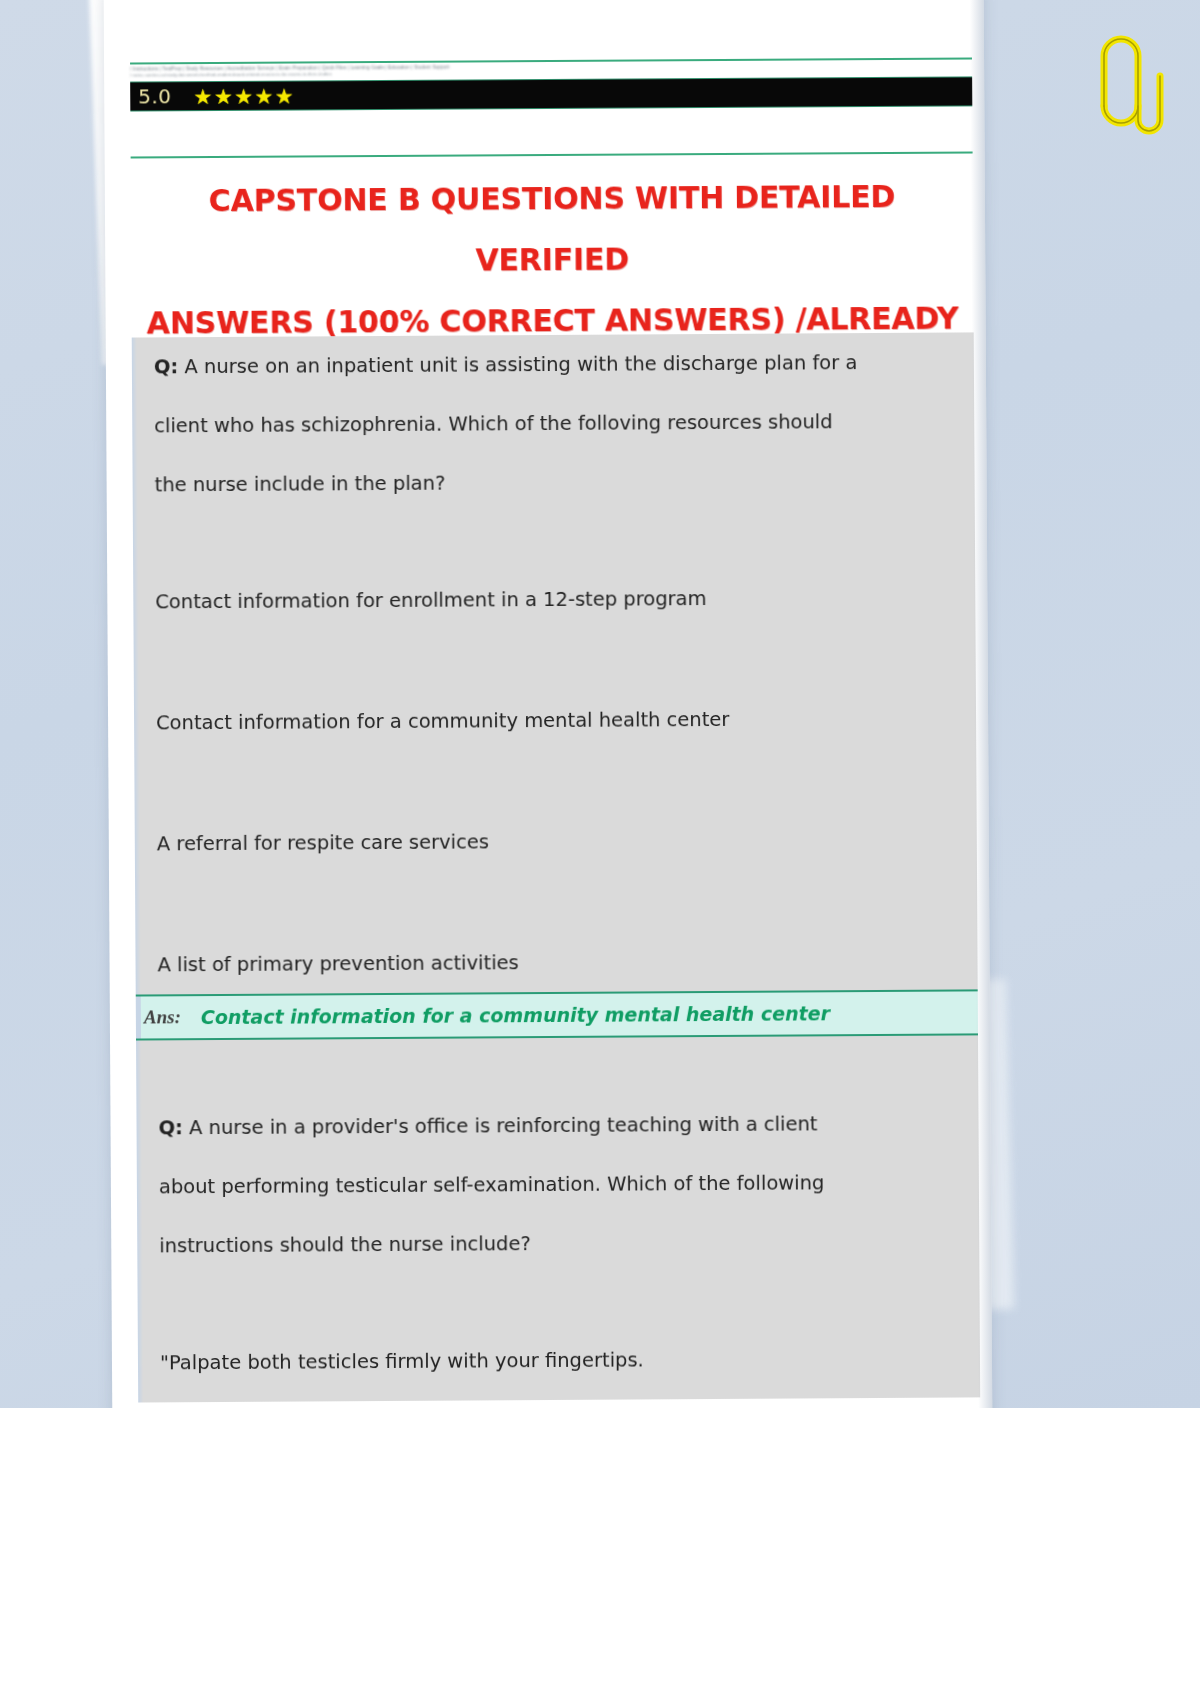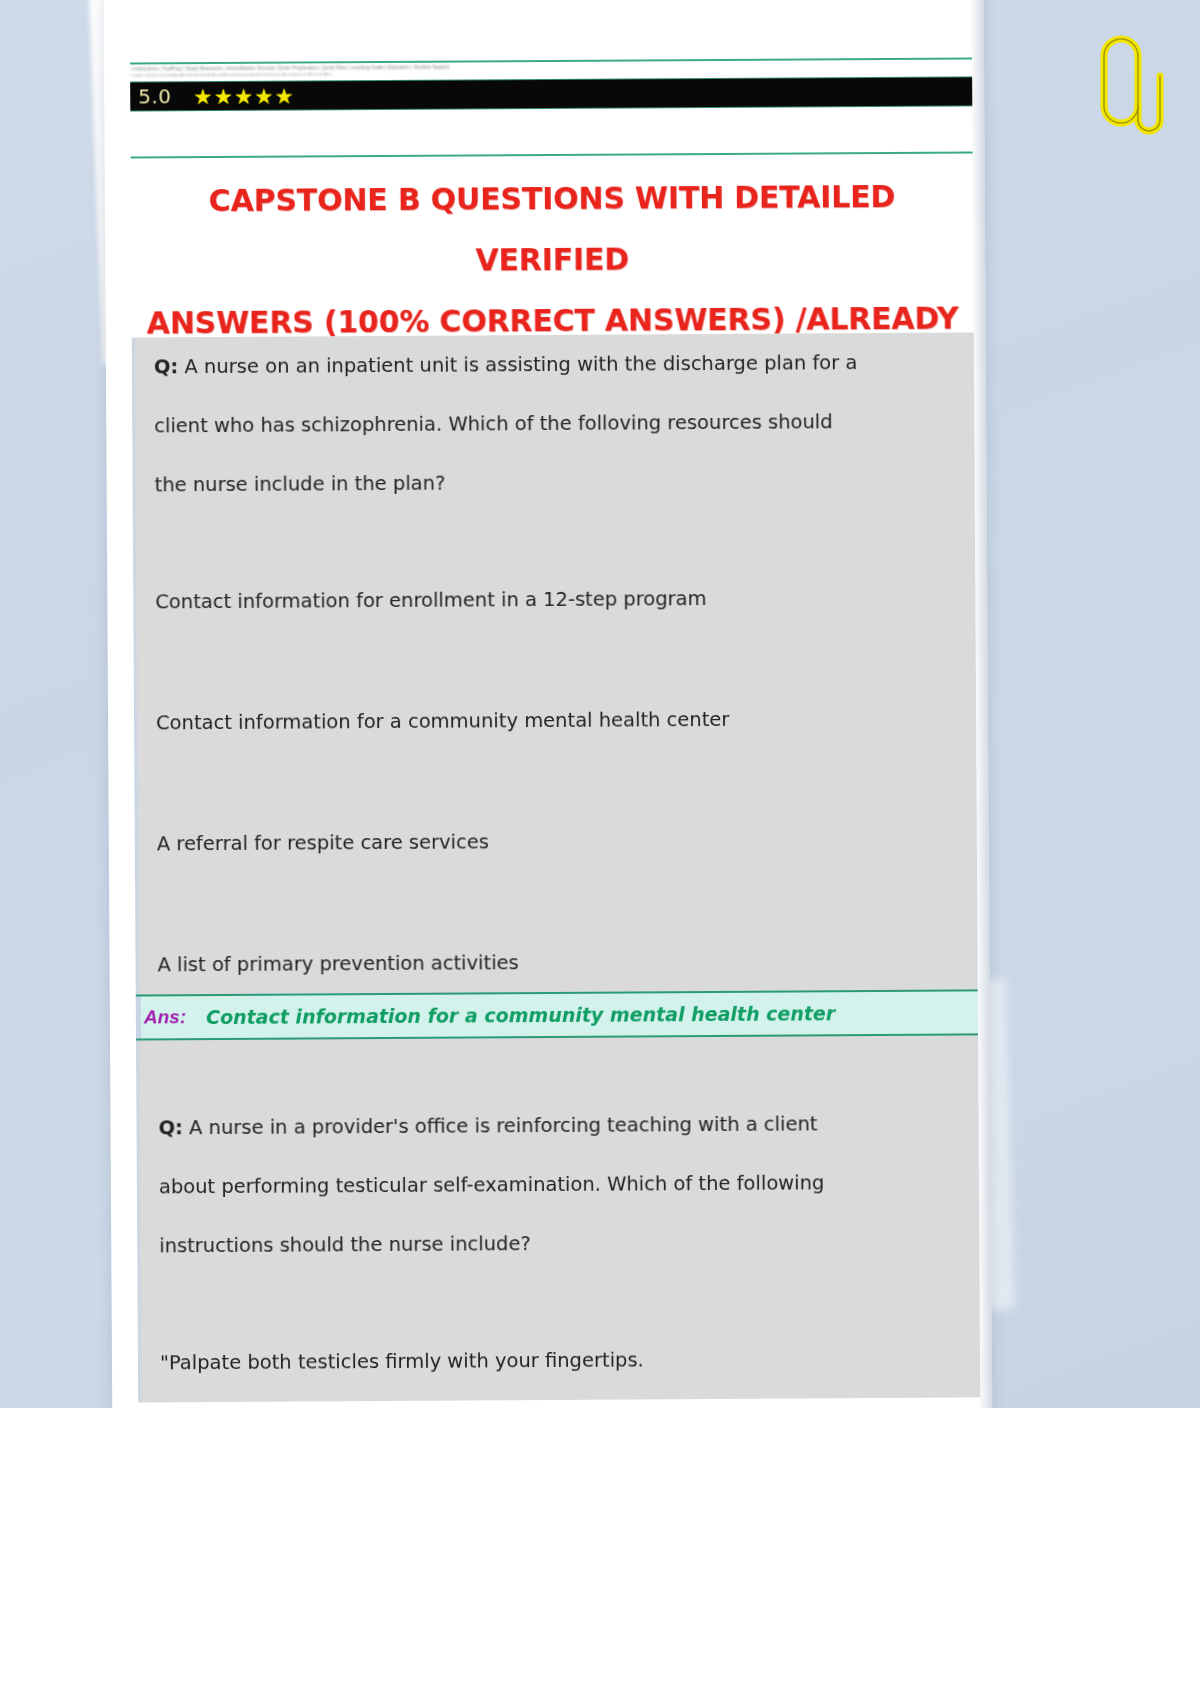--- a/index.html
+++ b/index.html
@@ -227,25 +227,25 @@
     padding-left: 4px;
   }
   #answer-band::before {
     content: "";
     position: absolute; left: 0; top: 0;
     width: 5px; height: 100%;
     background: #c7d5e6;
   }
   #ans-label {
     margin-left: 4px;
-    color: #a21caf;
+    color: #404040;
     font-weight: bold;
     font-style: italic;
     font-size: 19px;
-    font-family: Liberation Sans, sans-serif;
+    font-family: Liberation Serif, serif;
   }
   #ans-text {
     margin-left: 20px;
     color: #0f9d63;
     font-weight: bold;
     font-style: italic;
     font-size: 19px;
     font-family: "DejaVu Sans", sans-serif;
     white-space: nowrap;
   }

